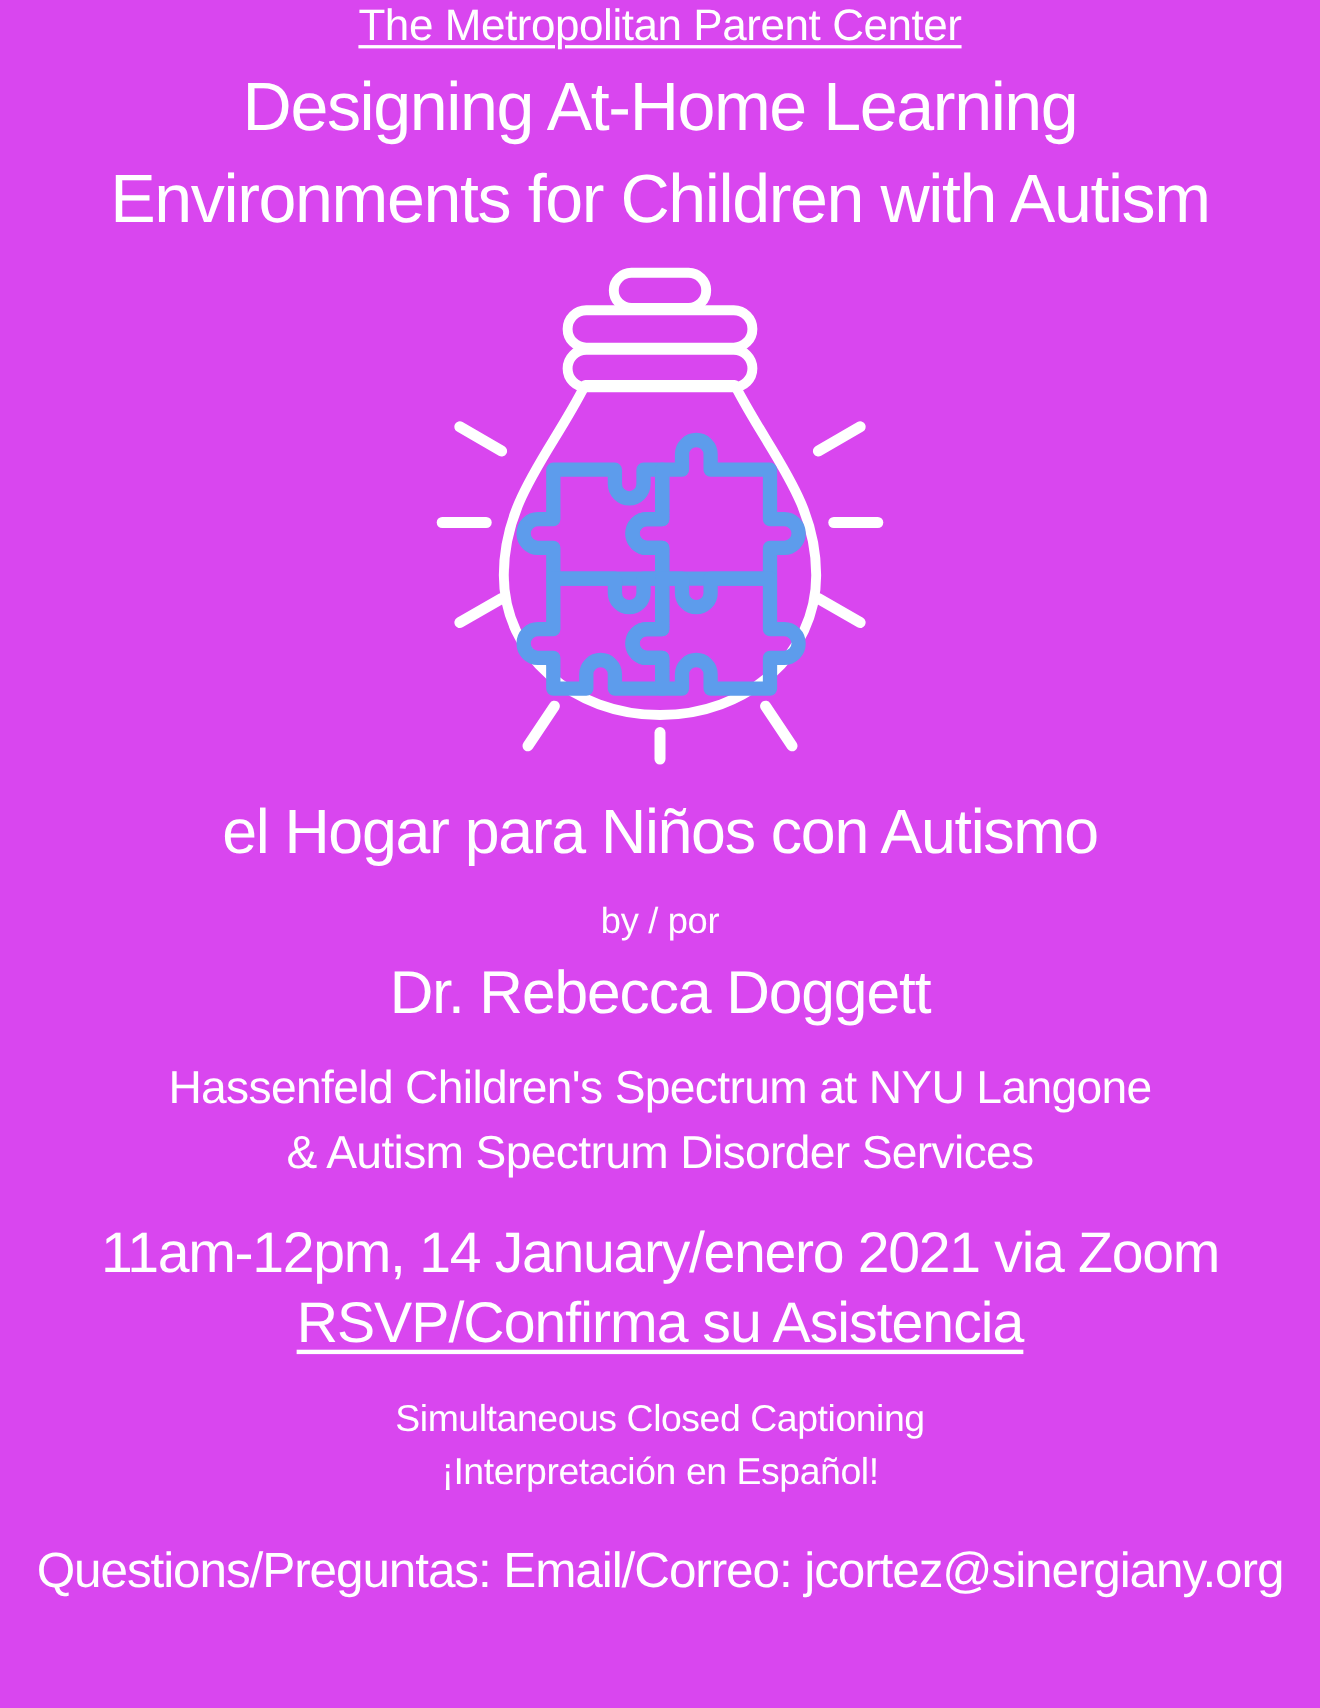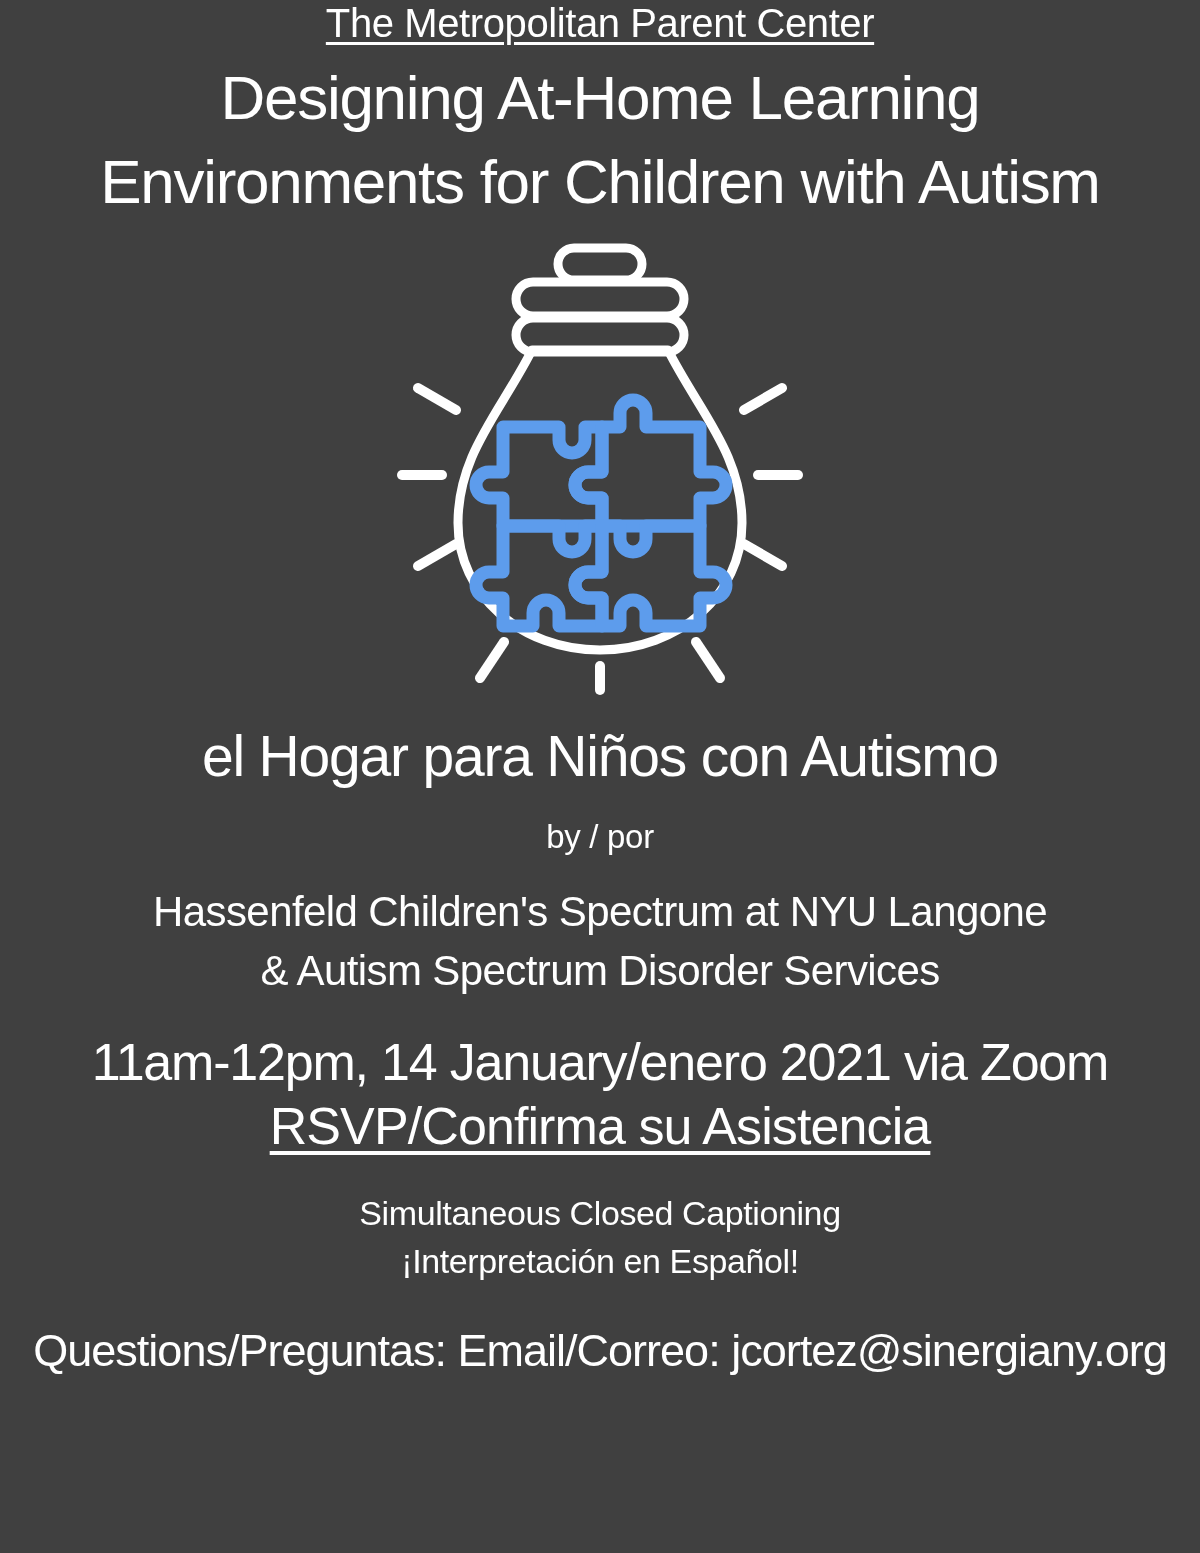--- a/index.html
+++ b/index.html
@@ -13,21 +13,21 @@
     overflow: hidden;
     font-family: "Liberation Sans", sans-serif;
     color: #ffffff;
     -webkit-font-smoothing: antialiased;
   }
 
   .flyer {
     position: relative;
     width: 1200px;
     height: 1553px;
-    background: #404040;
+    background: #d946ef;
     display: flex;
     flex-direction: column;
     align-items: center;
     box-sizing: border-box;
   }
 
   
   .org-name {
     margin-top: 2px;
     font-size: 40px;
@@ -243,20 +243,21 @@
       </g>
     </svg>
   </div>
 
   <div class="title-es">
     <span>el Hogar para Niños con Autismo</span>
   </div>
 
   <div class="byline">by / por</div>
 
+  <div class="speaker">Dr. Rebecca Doggett</div>
 
   <div class="affiliation">
     <span>Hassenfeld Children's Spectrum at NYU Langone</span>
     <span>&amp; Autism Spectrum Disorder Services</span>
   </div>
 
   <div class="datetime">11am-12pm, 14 January/enero 2021 via Zoom</div>
 
   <div class="rsvp">RSVP/Confirma su Asistencia</div>
 

